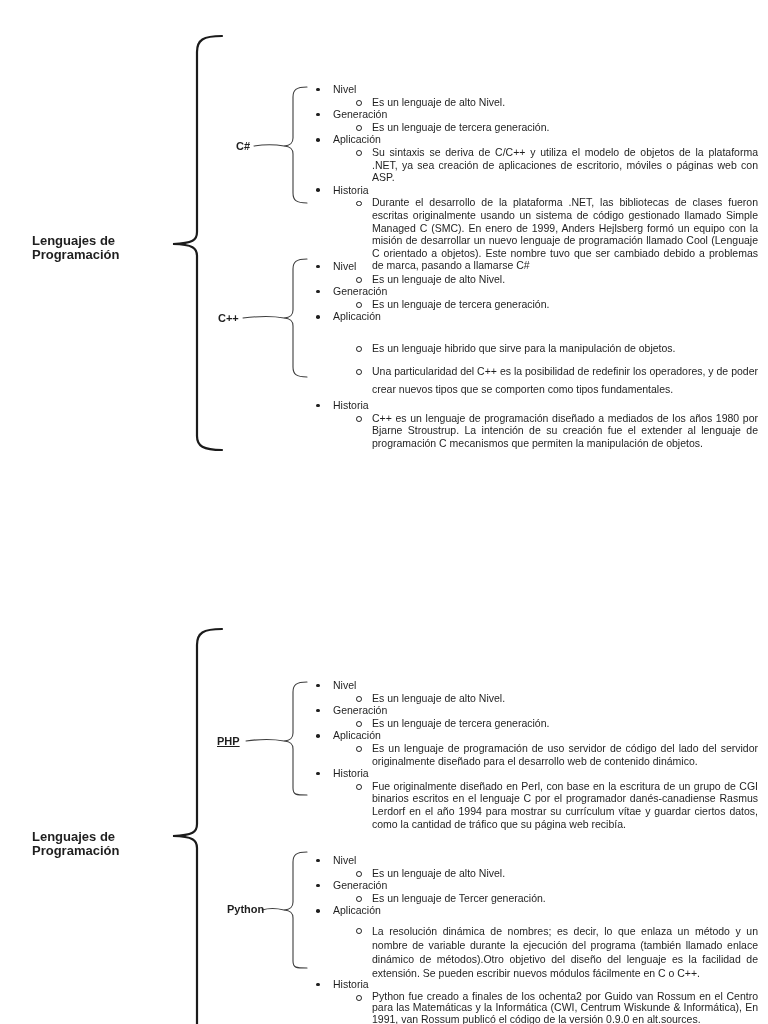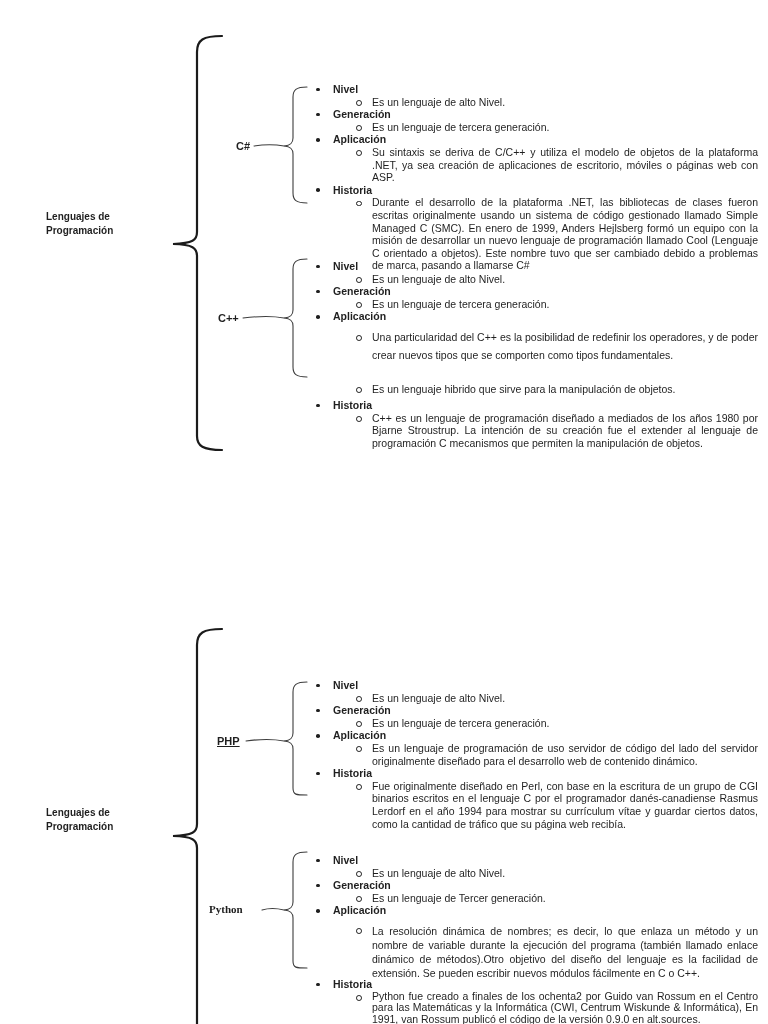--- a/index.html
+++ b/index.html
@@ -4,26 +4,26 @@
 <style>
   html,body { margin:0; padding:0; background:#ffffff; }
   .page {
     position:relative; width:768px; height:1024px; overflow:hidden;
     background:#ffffff; color:#1f1f1f;
     font-family:"Liberation Sans","DejaVu Sans",sans-serif;
     font-size:10.5px; line-height:12.6px;
   }
   svg.overlay { position:absolute; left:0; top:0; width:768px; height:1024px; pointer-events:none; }
   .root-label {
-    position:absolute; left:46px; width:110px;
-    font-weight:bold; font-size:10px; line-height:14px;
+    position:absolute; left:32px; width:110px;
+    font-weight:bold; font-size:13px; line-height:14px;margin-top:24px;
   }
   .lang-name { position:absolute; font-weight:bold; font-size:11px; line-height:12px; }
   .list { position:absolute; left:312px; width:446px; }
-  .r1 { position:relative; padding-left:21px; font-weight:bold; }
+  .r1 { position:relative; padding-left:21px; font-weight:normal; }
   .r1 .dot {
     position:absolute; left:4px; top:4.6px; width:3.6px; height:3.6px;
     border-radius:50%; background:#1f1f1f;
   }
   .r2 { position:relative; padding-left:60px; }
   .r2 .circ {
     position:absolute; left:44px; top:4.2px; width:3.8px; height:3.8px;
     border-radius:50%; border:1px solid #1f1f1f; background:transparent;
   }
   .r2 .tx { display:block; text-align:justify; }
@@ -65,21 +65,21 @@
     <div>Programación</div>
   </div>
   <div class="root-label" style="top:806px;">
     <div>Lenguajes de</div>
     <div>Programación</div>
   </div>
 
   <div class="lang-name" style="left:236px;top:140px;">C#</div>
   <div class="lang-name" style="left:218px;top:312px;">C++</div>
   <div class="lang-name" style="left:217px;top:735px;text-decoration:underline;">PHP</div>
-  <div class="lang-name" style="left:209px;top:903px;font-family:Liberation Serif, serif;">Python</div>
+  <div class="lang-name" style="left:227px;top:903px;">Python</div>
 
   <div class="list" style="top:83px;">
     <div class="r1"><span class="dot"></span><span>Nivel</span></div>
     <div class="r2">
         <span class="circ"></span>
         <span class="tx">Es un lenguaje de alto Nivel.</span>
       </div>
     <div class="r1"><span class="dot"></span><span>Generación</span></div>
     <div class="r2">
         <span class="circ"></span>
@@ -102,27 +102,27 @@
     <div class="r2">
         <span class="circ"></span>
         <span class="tx">Es un lenguaje de alto Nivel.</span>
       </div>
     <div class="r1"><span class="dot"></span><span>Generación</span></div>
     <div class="r2">
         <span class="circ"></span>
         <span class="tx">Es un lenguaje de tercera generación.</span>
       </div>
     <div class="r1"><span class="dot"></span><span>Aplicación</span></div>
+    <div class="r2 g16 lh18">
+        <span class="circ"></span>
+        <span class="tx">Es un lenguaje hibrido que sirve para la manipulación de objetos.</span>
+      </div>
     <div class="r2 g5 lh18">
         <span class="circ"></span>
         <span class="tx">Una particularidad del C++ es la posibilidad de redefinir los operadores, y de poder crear nuevos tipos que se comporten como tipos fundamentales.</span>
-      </div>
-    <div class="r2 g16 lh18">
-        <span class="circ"></span>
-        <span class="tx">Es un lenguaje hibrido que sirve para la manipulación de objetos.</span>
       </div>
     <div class="r1 g1"><span class="dot"></span><span>Historia</span></div>
     <div class="r2">
         <span class="circ"></span>
         <span class="tx">C++ es un lenguaje de programación diseñado a mediados de los años 1980 por Bjarne Stroustrup. La intención de su creación fue el extender al lenguaje de programación C mecanismos que permiten la manipulación de objetos.</span>
       </div>
   </div>
 
   <div class="list" style="top:679px;">
     <div class="r1"><span class="dot"></span><span>Nivel</span></div>

